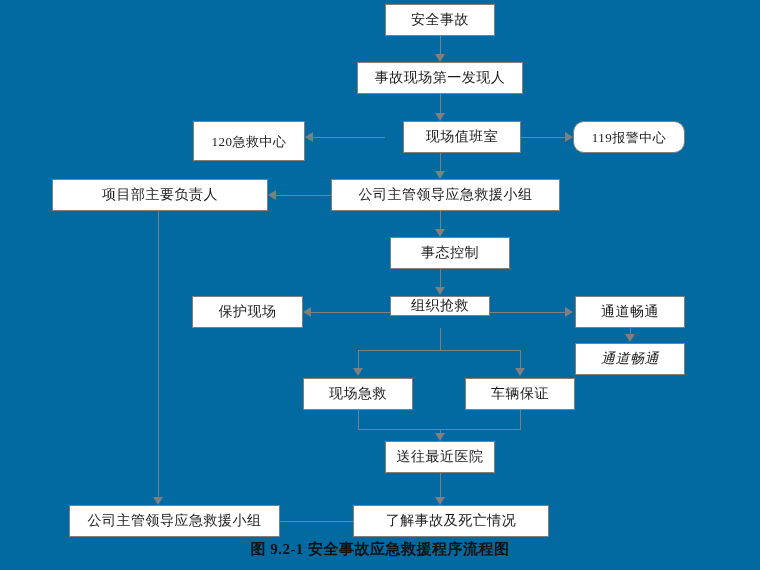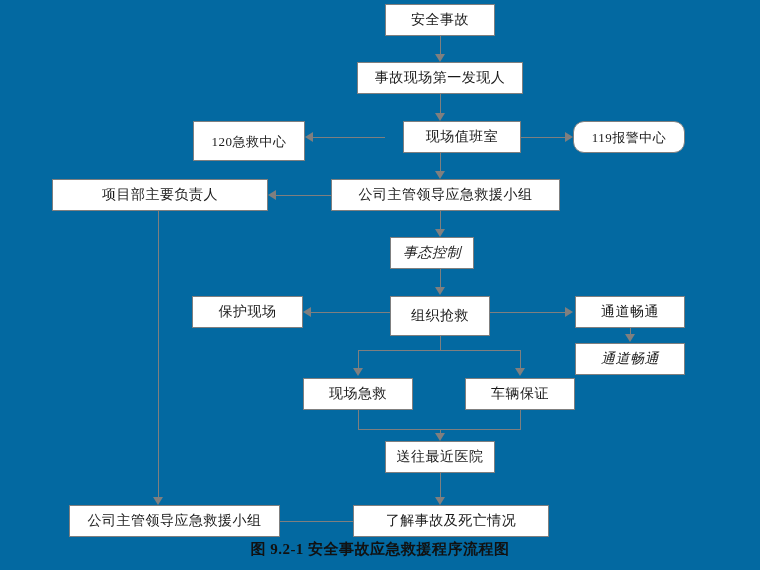--- a/index.html
+++ b/index.html
@@ -93,23 +93,23 @@
   <div class="node" style="left:369px; top:121px; width:118px; height:32px;margin-left:34px;">现场值班室</div>
 
   <div class="node small" style="left:193px; top:121px; width:112px; height:40px;">120急救中心</div>
 
   <div class="node small" style="left:573px; top:121px; width:112px; height:32px;border-radius:11px;">119报警中心</div>
 
   <div class="node" style="left:52px; top:179px; width:216px; height:32px;">项目部主要负责人</div>
 
   <div class="node" style="left:331px; top:179px; width:229px; height:32px;">公司主管领导应急救援小组</div>
 
-  <div class="node" style="left:390px; top:237px; width:84px; height:32px;font-style:italic;">事态控制</div>
+  <div class="node" style="left:390px; top:237px; width:120px; height:32px;">事态控制</div>
 
-  <div class="node" style="left:390px; top:296px; width:100px; height:40px;">组织抢救</div>
+  <div class="node" style="left:390px; top:296px; width:100px; height:20px;">组织抢救</div>
 
   <div class="node" style="left:192px; top:296px; width:111px; height:32px;">保护现场</div>
 
   <div class="node" style="left:575px; top:296px; width:110px; height:32px;">通道畅通</div>
 
   <div class="node" style="left:575px; top:343px; width:110px; height:32px;font-style:italic;">通道畅通</div>
 
   <div class="node" style="left:303px; top:378px; width:110px; height:32px;">现场急救</div>
 
   <div class="node" style="left:465px; top:378px; width:110px; height:32px;text-align:right;">车辆保证</div>

